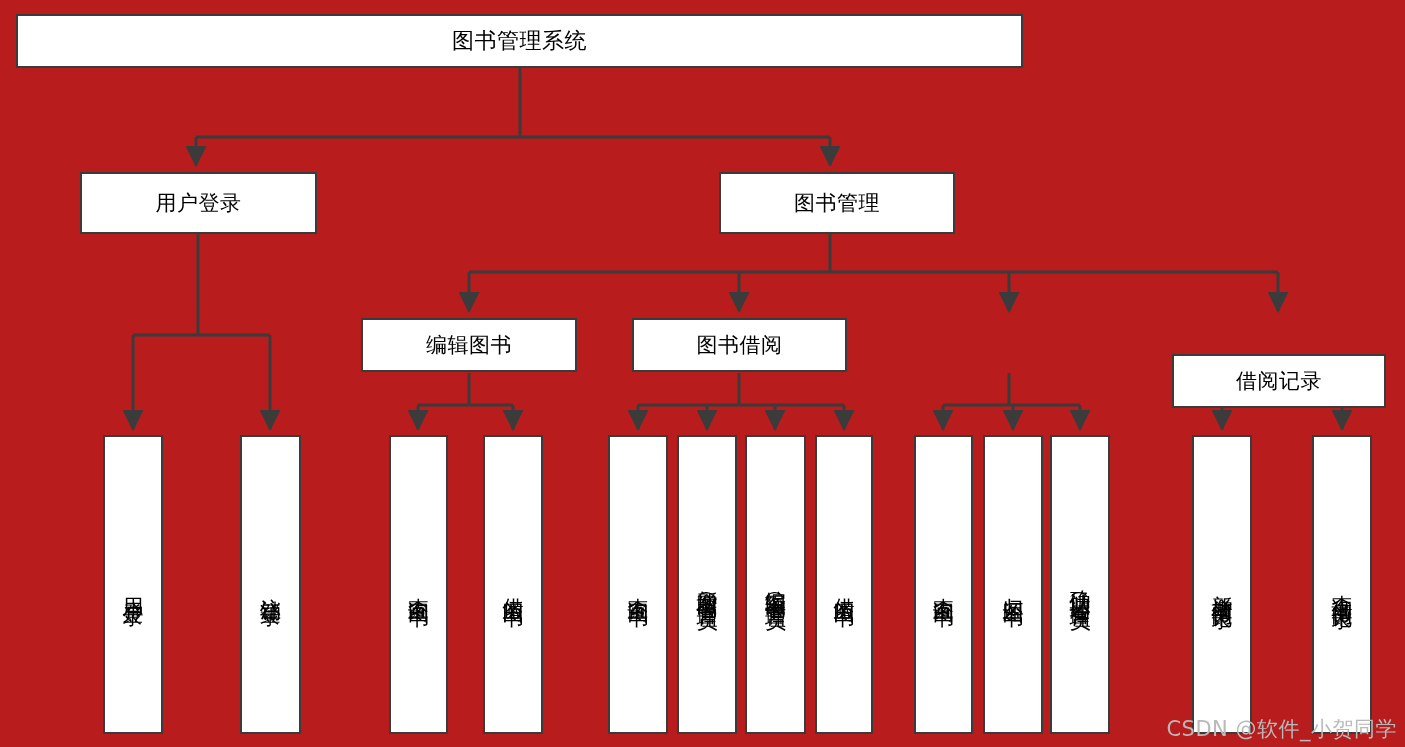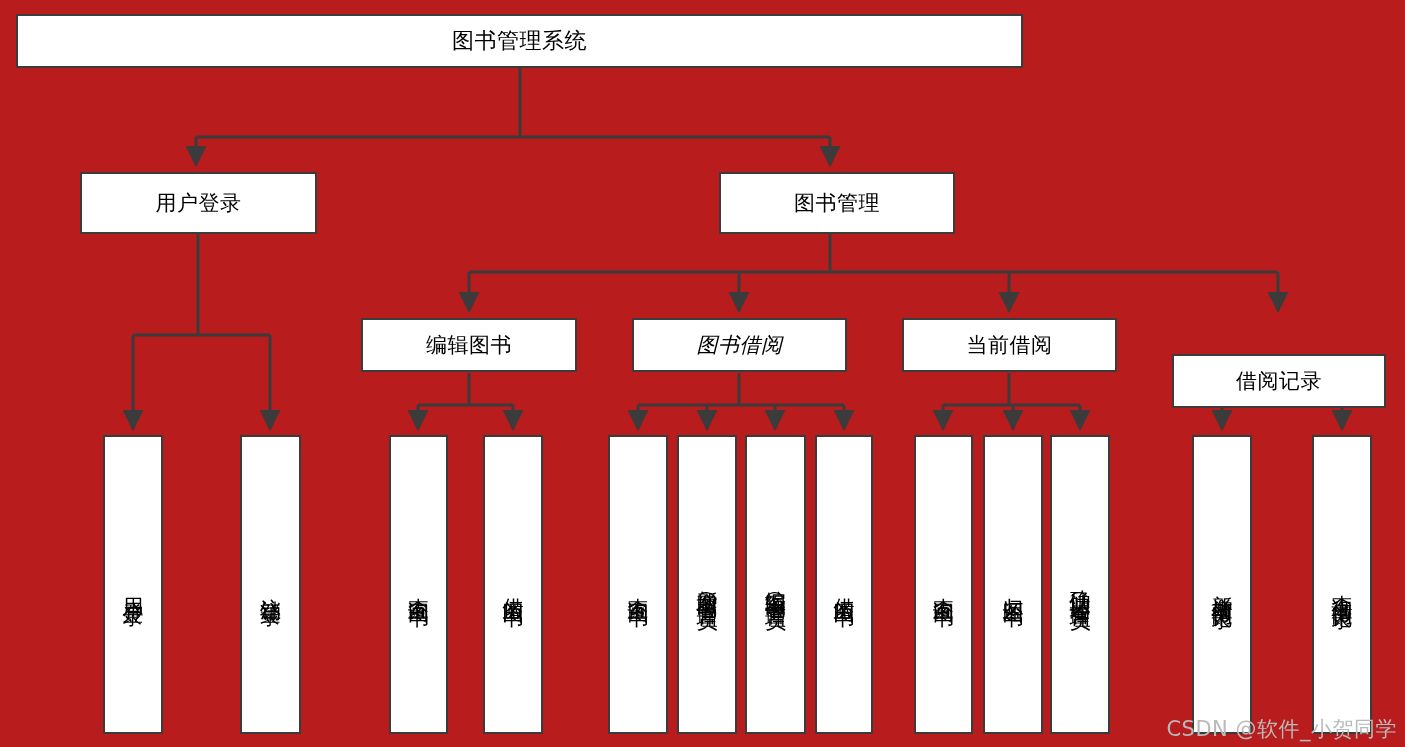--- a/index.html
+++ b/index.html
@@ -131,27 +131,24 @@
   </div>
 
   <div class="node horiz" style="left:712px;top:172px;width:236px;height:62px;margin-left:7px;">
     <span class="label">图书管理</span>
   </div>
 
   <div class="node horiz" style="left:361px;top:318px;width:216px;height:54px;">
     <span class="label">编辑图书</span>
   </div>
 
-  <div class="node horiz" style="left:632px;top:318px;width:215px;height:54px;font-style:italic;">
+  <div class="node horiz" style="left:632px;top:318px;width:215px;height:54px;">
     <span class="label">图书借阅</span>
   </div>
 
-  <div class="node horiz" style="left:902px;top:318px;width:215px;height:54px;">
-    <span class="label">当前借阅</span>
-  </div>
 
   <div class="node horiz" style="left:1172px;top:318px;width:214px;height:54px;margin-top:36px;">
     <span class="label">借阅记录</span>
   </div>
 
   <div class="node vert" style="left:103px;top:435px;width:60px;height:299px;">
     <span class="label">用户登录</span>
   </div>
 
   <div class="node vert" style="left:240px;top:435px;width:61px;height:299px;">

